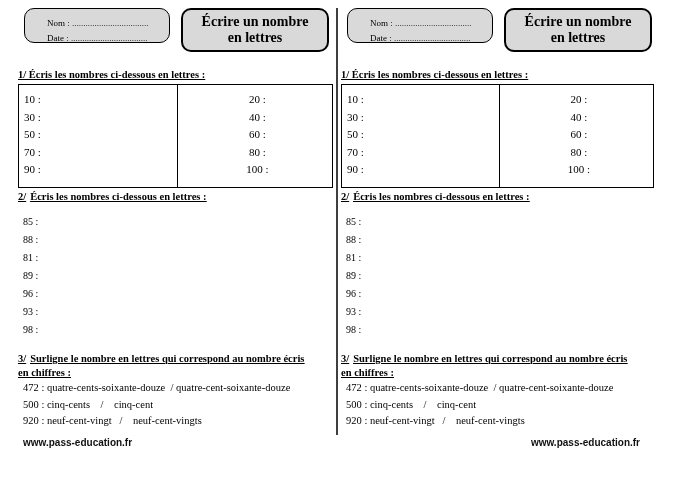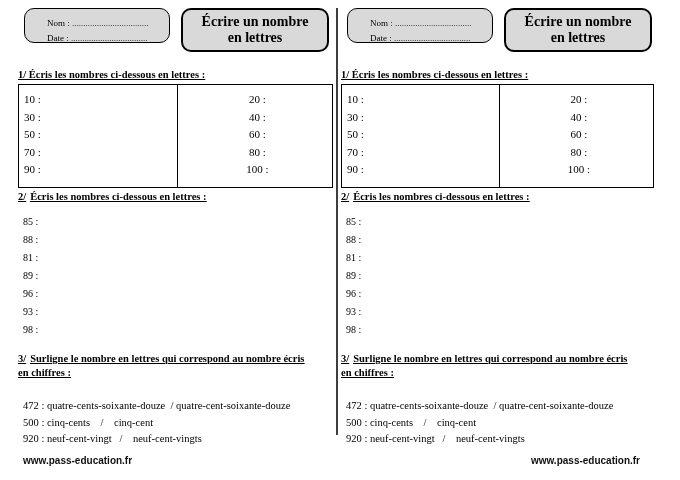--- a/index.html
+++ b/index.html
@@ -42,21 +42,21 @@
   .tbl .cell{box-sizing:border-box;padding:6px 0 0 5px;font-size:11px;}
   .tbl .cell.c1{width:50.5%;}
   .tbl .cell.c2{width:49.5%;border-left:1.5px solid #000;text-align:center;}
   .tbl .trow{line-height:17.5px;height:17.5px;}
 
   
   .list2{margin-top:10px;padding-left:5px;}
   .list2 .item{font-size:10px;line-height:18px;height:18px;}
 
   
-  .opts{margin-top:19px;padding-left:5px;}
+  .opts{margin-top:1px;padding-left:5px;}
   .opts .opt{font-size:10.5px;line-height:16.5px;white-space:pre;}
 
   
   .footer{
     margin-top:7px;padding-left:5px;
     font-family:"Liberation Sans", sans-serif;font-weight:bold;font-size:10px;color:#111;
   }
   .col.right .footer{text-align:right;padding-right:14px;padding-left:0;}
 </style>
 </head>

